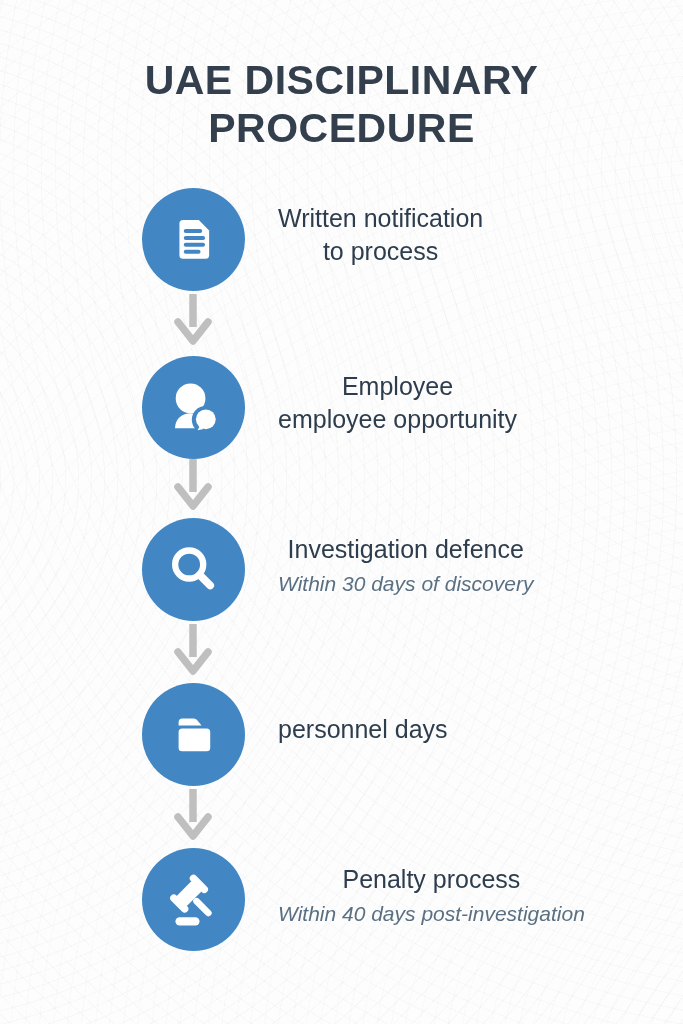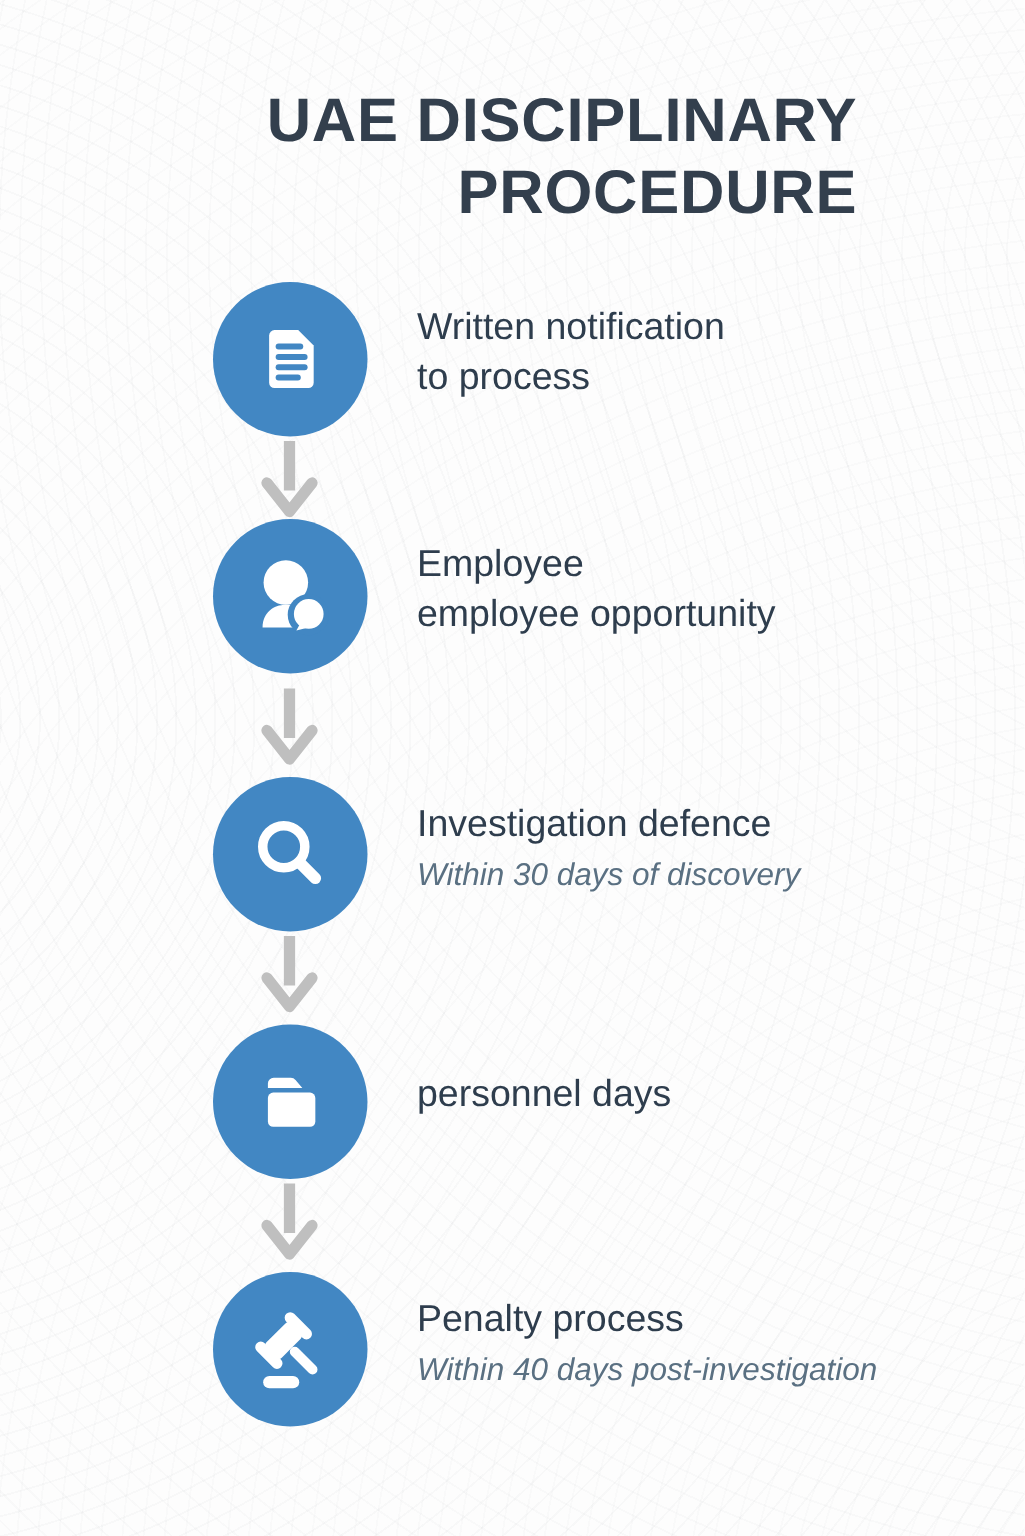--- a/index.html
+++ b/index.html
@@ -21,24 +21,24 @@
       repeating-radial-gradient(circle at 840px 170px, rgba(60,70,80,0.022) 0 1.2px, transparent 1.2px 14px),
       repeating-radial-gradient(circle at 780px 1080px, rgba(60,70,80,0.02) 0 1.2px, transparent 1.2px 14px),
       var(--background);
   }
   .page-title{
     position:absolute;top:57px;left:0;width:100%;
     text-align:center;
     font-size:41px;font-weight:bold;letter-spacing:0.5px;
     line-height:1.17;color:var(--heading);
   }
-  .title-width{display:inline-block;max-width:460px;text-align:right;}
+  .title-width{display:inline-block;max-width:460px;}
   .step{
     position:absolute;left:142px;height:103px;
-    display:flex;align-items:center;
+    display:flex;align-items:center;text-align:center;
   }
   .bubble{
     width:103px;height:103px;border-radius:50%;
     background:var(--accent-blue);
     flex:0 0 103px;
     display:flex;align-items:center;justify-content:center;
   }
   .bubble svg{width:66px;height:66px;display:block;}
   .ic-white{fill:var(--icon-white);}
   .ic-accent{fill:var(--accent-blue);}
@@ -84,21 +84,21 @@
     </div>
   </div>
 
   <div class="flow-arrow" style="top:293px;left:173px">
     <svg viewBox="0 0 40 56" aria-hidden="true">
       <line class="arrow-stroke" x1="20" y1="1" x2="20" y2="34" stroke-width="7.5"></line>
       <path class="arrow-stroke" d="M5 29 L20 48 L35 29" stroke-width="7.5" stroke-linecap="round" stroke-linejoin="round"></path>
     </svg>
   </div>
 
-  <div class="step" style="top:346px">
+  <div class="step" style="top:356px">
     <div class="bubble">
       <svg viewBox="0 0 48 48" aria-hidden="true">
         <circle class="ic-white" cx="21.5" cy="17" r="10.8"></circle>
         <path class="ic-white" d="M10.2 38.8 c0 -7 5.2 -11 11.3 -11 s11.3 4 11.3 11 z"></path>
         <circle class="ic-accent" cx="32.4" cy="32.6" r="10"></circle>
         <circle class="ic-white" cx="32.6" cy="32.2" r="7.2"></circle>
         <path class="ic-white" d="M28.6 36.6 l-2 3.6 4.4 -1 z"></path>
       </svg>
     </div>
     <div class="step-text">

